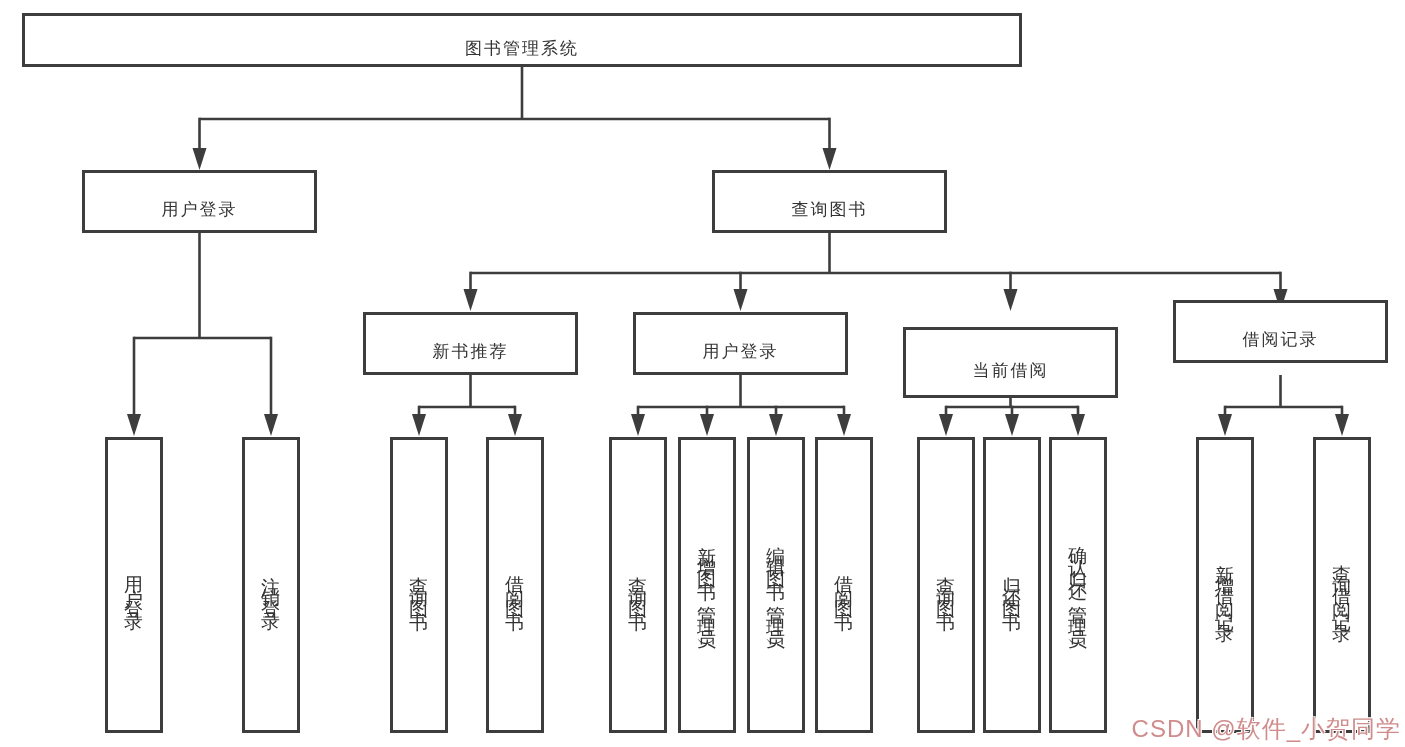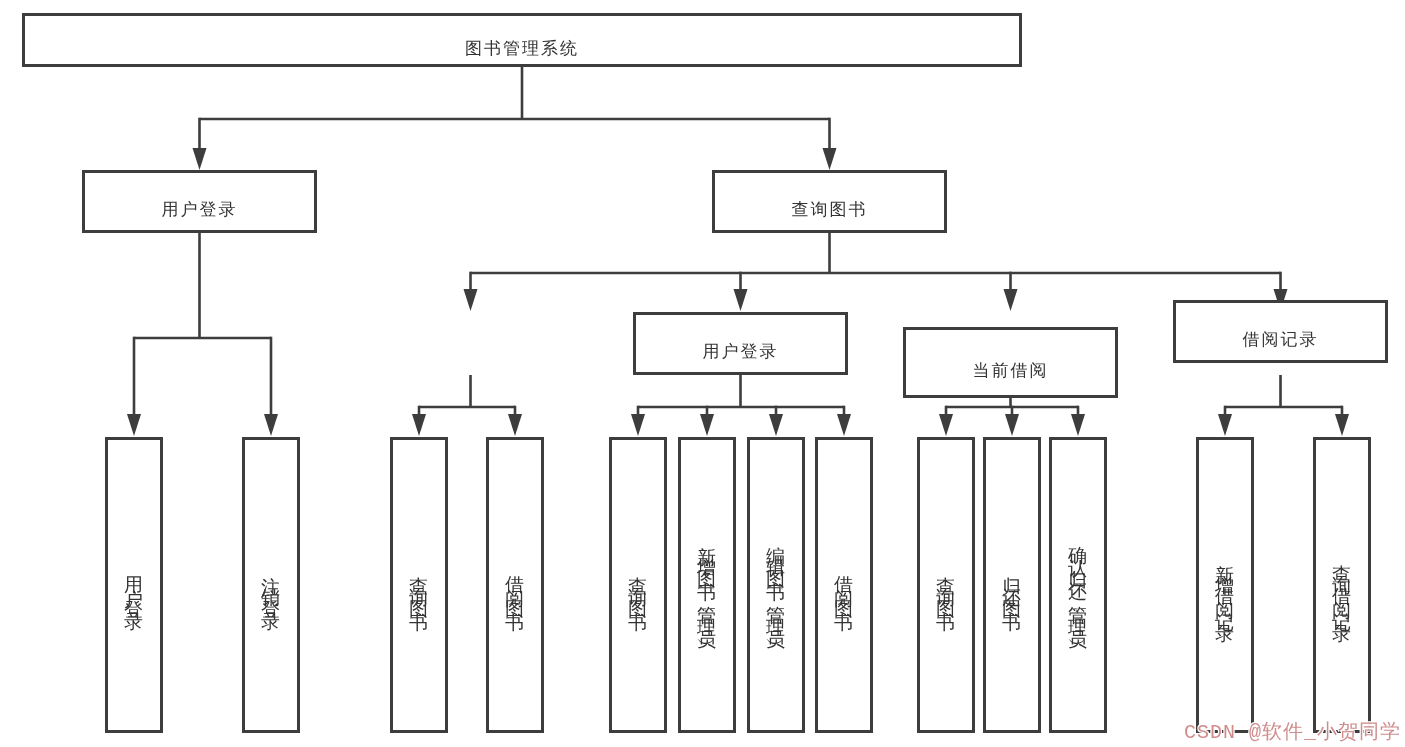--- a/index.html
+++ b/index.html
@@ -35,27 +35,26 @@
     text-orientation:mixed;
     font-size:19px;
     letter-spacing:12px;
     color:var(--text);
     line-height:1;
   }
   .watermark{
     position:absolute;
     right:4px;
     bottom:2px;
-    font-size:20px;
+    font-size:24px;
     letter-spacing:1px;
     color:var(--watermark);
     text-shadow:-1px -1px 0 #fff,1px -1px 0 #fff,-1px 1px 0 #fff,1px 1px 0 #fff;
     white-space:nowrap;
     z-index:5;
-    font-family:Liberation Mono, monospace;
   }
 </style>
 </head>
 <body>
 
 <div class="stage">
 
   <svg class="wires" viewBox="0 0 1405 747" xmlns="http://www.w3.org/2000/svg">
 
     <line x1="522" y1="66" x2="522" y2="119"></line>
@@ -123,20 +122,23 @@
     <span class="hlabel">图书管理系统</span>
   </div>
 
   <div class="box" style="left:82px;top:170px;width:235px;height:63px">
     <span class="hlabel">用户登录</span>
   </div>
   <div class="box" style="left:712px;top:170px;width:235px;height:63px">
     <span class="hlabel">查询图书</span>
   </div>
 
+  <div class="box" style="left:363px;top:312px;width:215px;height:63px">
+    <span class="hlabel">新书推荐</span>
+  </div>
   <div class="box" style="left:633px;top:312px;width:215px;height:63px">
     <span class="hlabel">用户登录</span>
   </div>
   <div class="box" style="left:903px;top:327px;width:215px;height:71px">
     <span class="hlabel">当前借阅</span>
   </div>
   <div class="box" style="left:1173px;top:300px;width:215px;height:63px">
     <span class="hlabel">借阅记录</span>
   </div>
 

